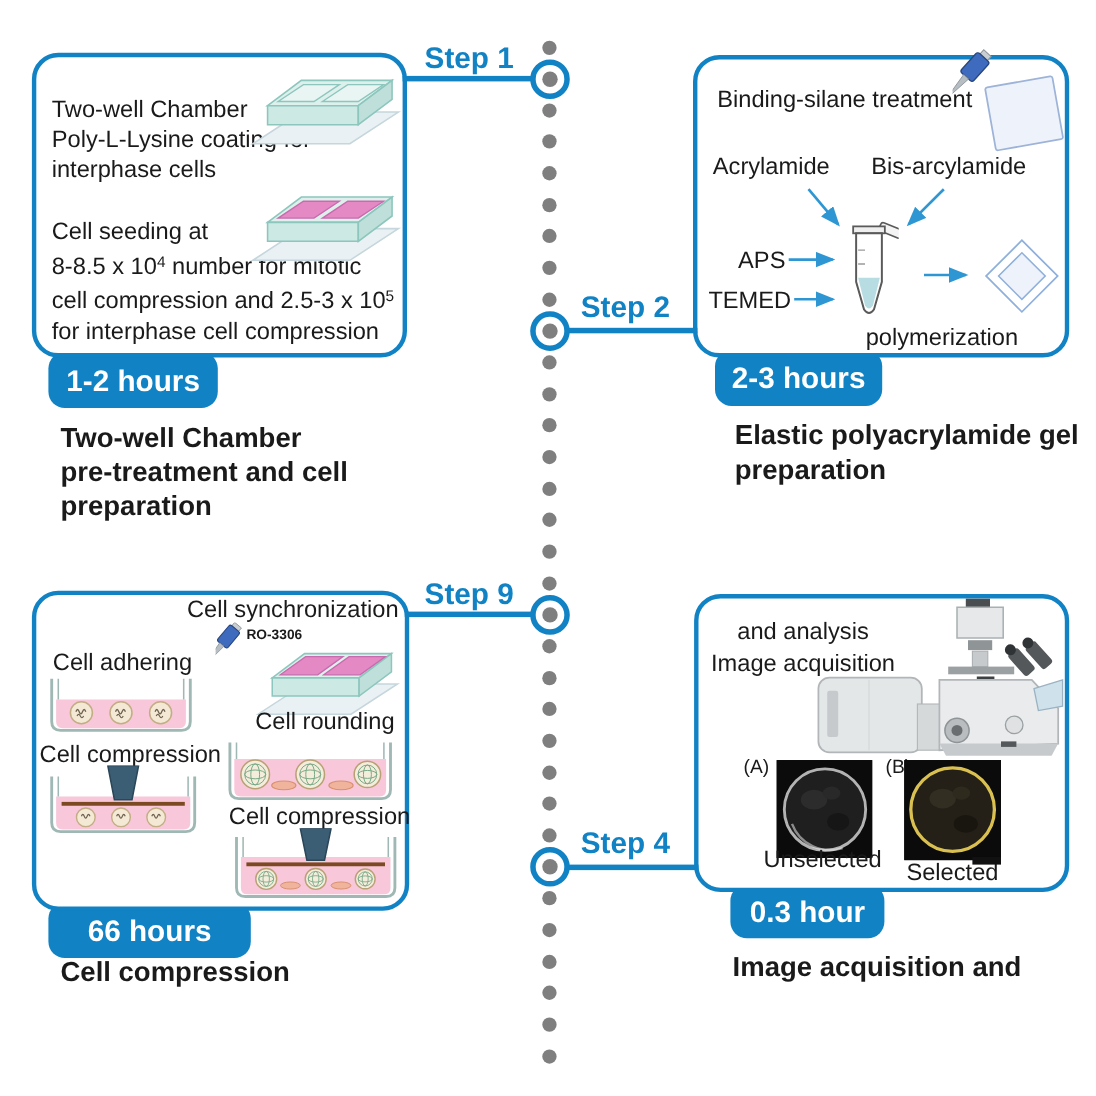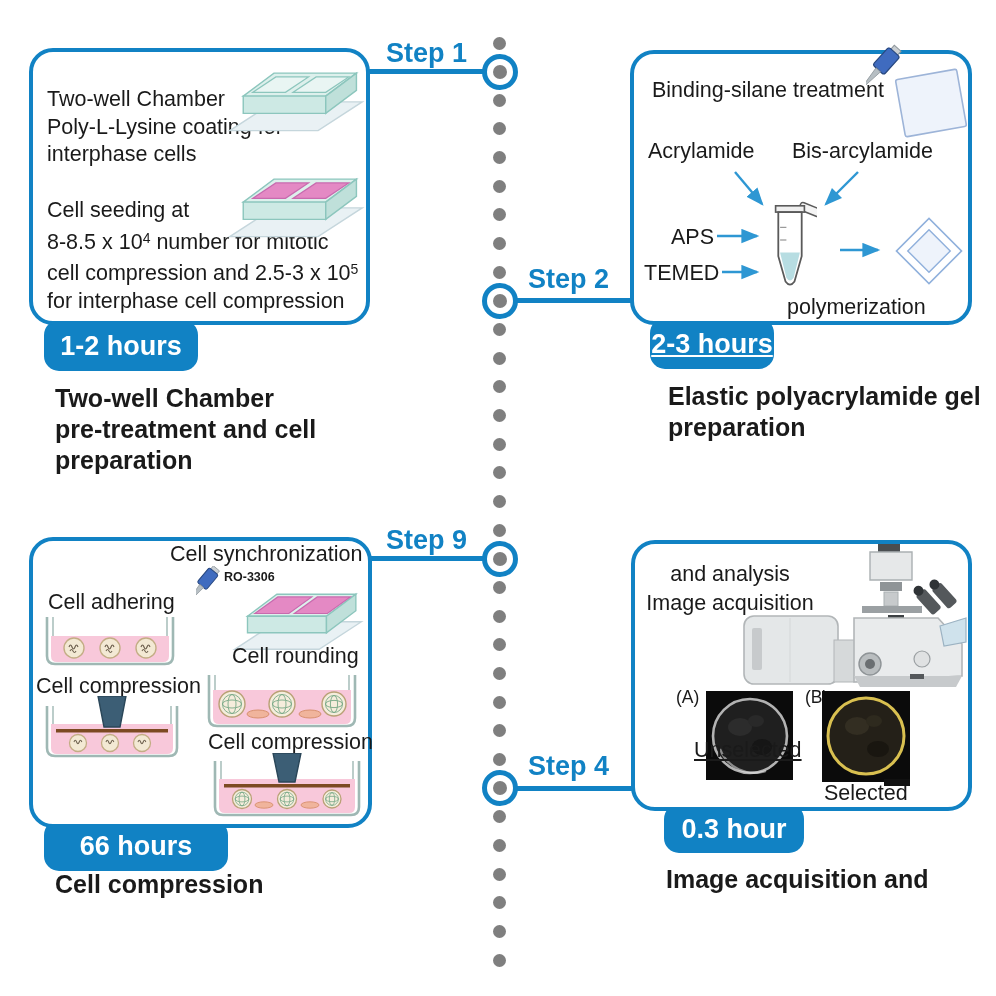--- a/index.html
+++ b/index.html
@@ -91,21 +91,21 @@
   <div class="hline" style="left:500px;top:298px;width:134px;"></div>
   <div class="hline" style="left:368px;top:556px;width:132px;"></div>
   <div class="hline" style="left:500px;top:786px;width:135px;"></div>
 
   <div class="steplabel" style="left:386px;top:38px;">Step 1</div>
   <div class="steplabel" style="left:528px;top:264px;">Step 2</div>
   <div class="steplabel" style="left:386px;top:525px;">Step 9</div>
   <div class="steplabel" style="left:528px;top:751px;text-align:center;">Step 4</div>
 
   <div class="badge" style="left:44px;top:320px;width:154px;height:51px;line-height:53px;">1-2 hours</div>
-  <div class="badge" style="left:650px;top:318px;width:124px;height:51px;line-height:53px;text-decoration:underline;">2-3 hours</div>
+  <div class="badge" style="left:650px;top:318px;width:152px;height:51px;line-height:53px;">2-3 hours</div>
   <div class="badge" style="left:44px;top:820px;width:184px;height:51px;line-height:53px;">66 hours</div>
   <div class="badge" style="left:664px;top:804px;width:140px;height:49px;line-height:51px;">0.3 hour</div>
 
   <div class="panelbox" style="left:29px;top:48px;width:341px;height:277px;"></div>
   <div class="panelbox" style="left:630px;top:50px;width:342px;height:275px;"></div>
   <div class="panelbox" style="left:29px;top:537px;width:343px;height:291px;"></div>
   <div class="panelbox" style="left:631px;top:540px;width:341px;height:271px;"></div>
 
   <div class="caption" style="left:55px;top:383px;">
     <div>Two-well Chamber</div>
@@ -404,16 +404,16 @@
       <rect width="88" height="91" fill="#0b0b0b"></rect>
       <circle cx="44" cy="45" r="38" fill="#242018"></circle>
       <ellipse cx="35" cy="35" rx="12" ry="9" fill="#332e22"></ellipse>
       <ellipse cx="56" cy="58" rx="11" ry="8" fill="#191610"></ellipse>
       <ellipse cx="52" cy="30" rx="8" ry="6" fill="#2e2a1e"></ellipse>
       <circle cx="44" cy="45" r="38" fill="none" stroke="#d9c050" stroke-width="3"></circle>
     </svg>
   </div>
   <div class="scalebar" style="left:884px;top:779px;width:26px;height:7px;"></div>
 
-  <div class="btext" style="left:694px;top:737px;text-decoration:underline;">Unselected</div>
+  <div class="btext" style="left:694px;top:768px;">Unselected</div>
   <div class="btext" style="left:824px;top:780px;">Selected</div>
 
 </div>
 
 </body></html>

